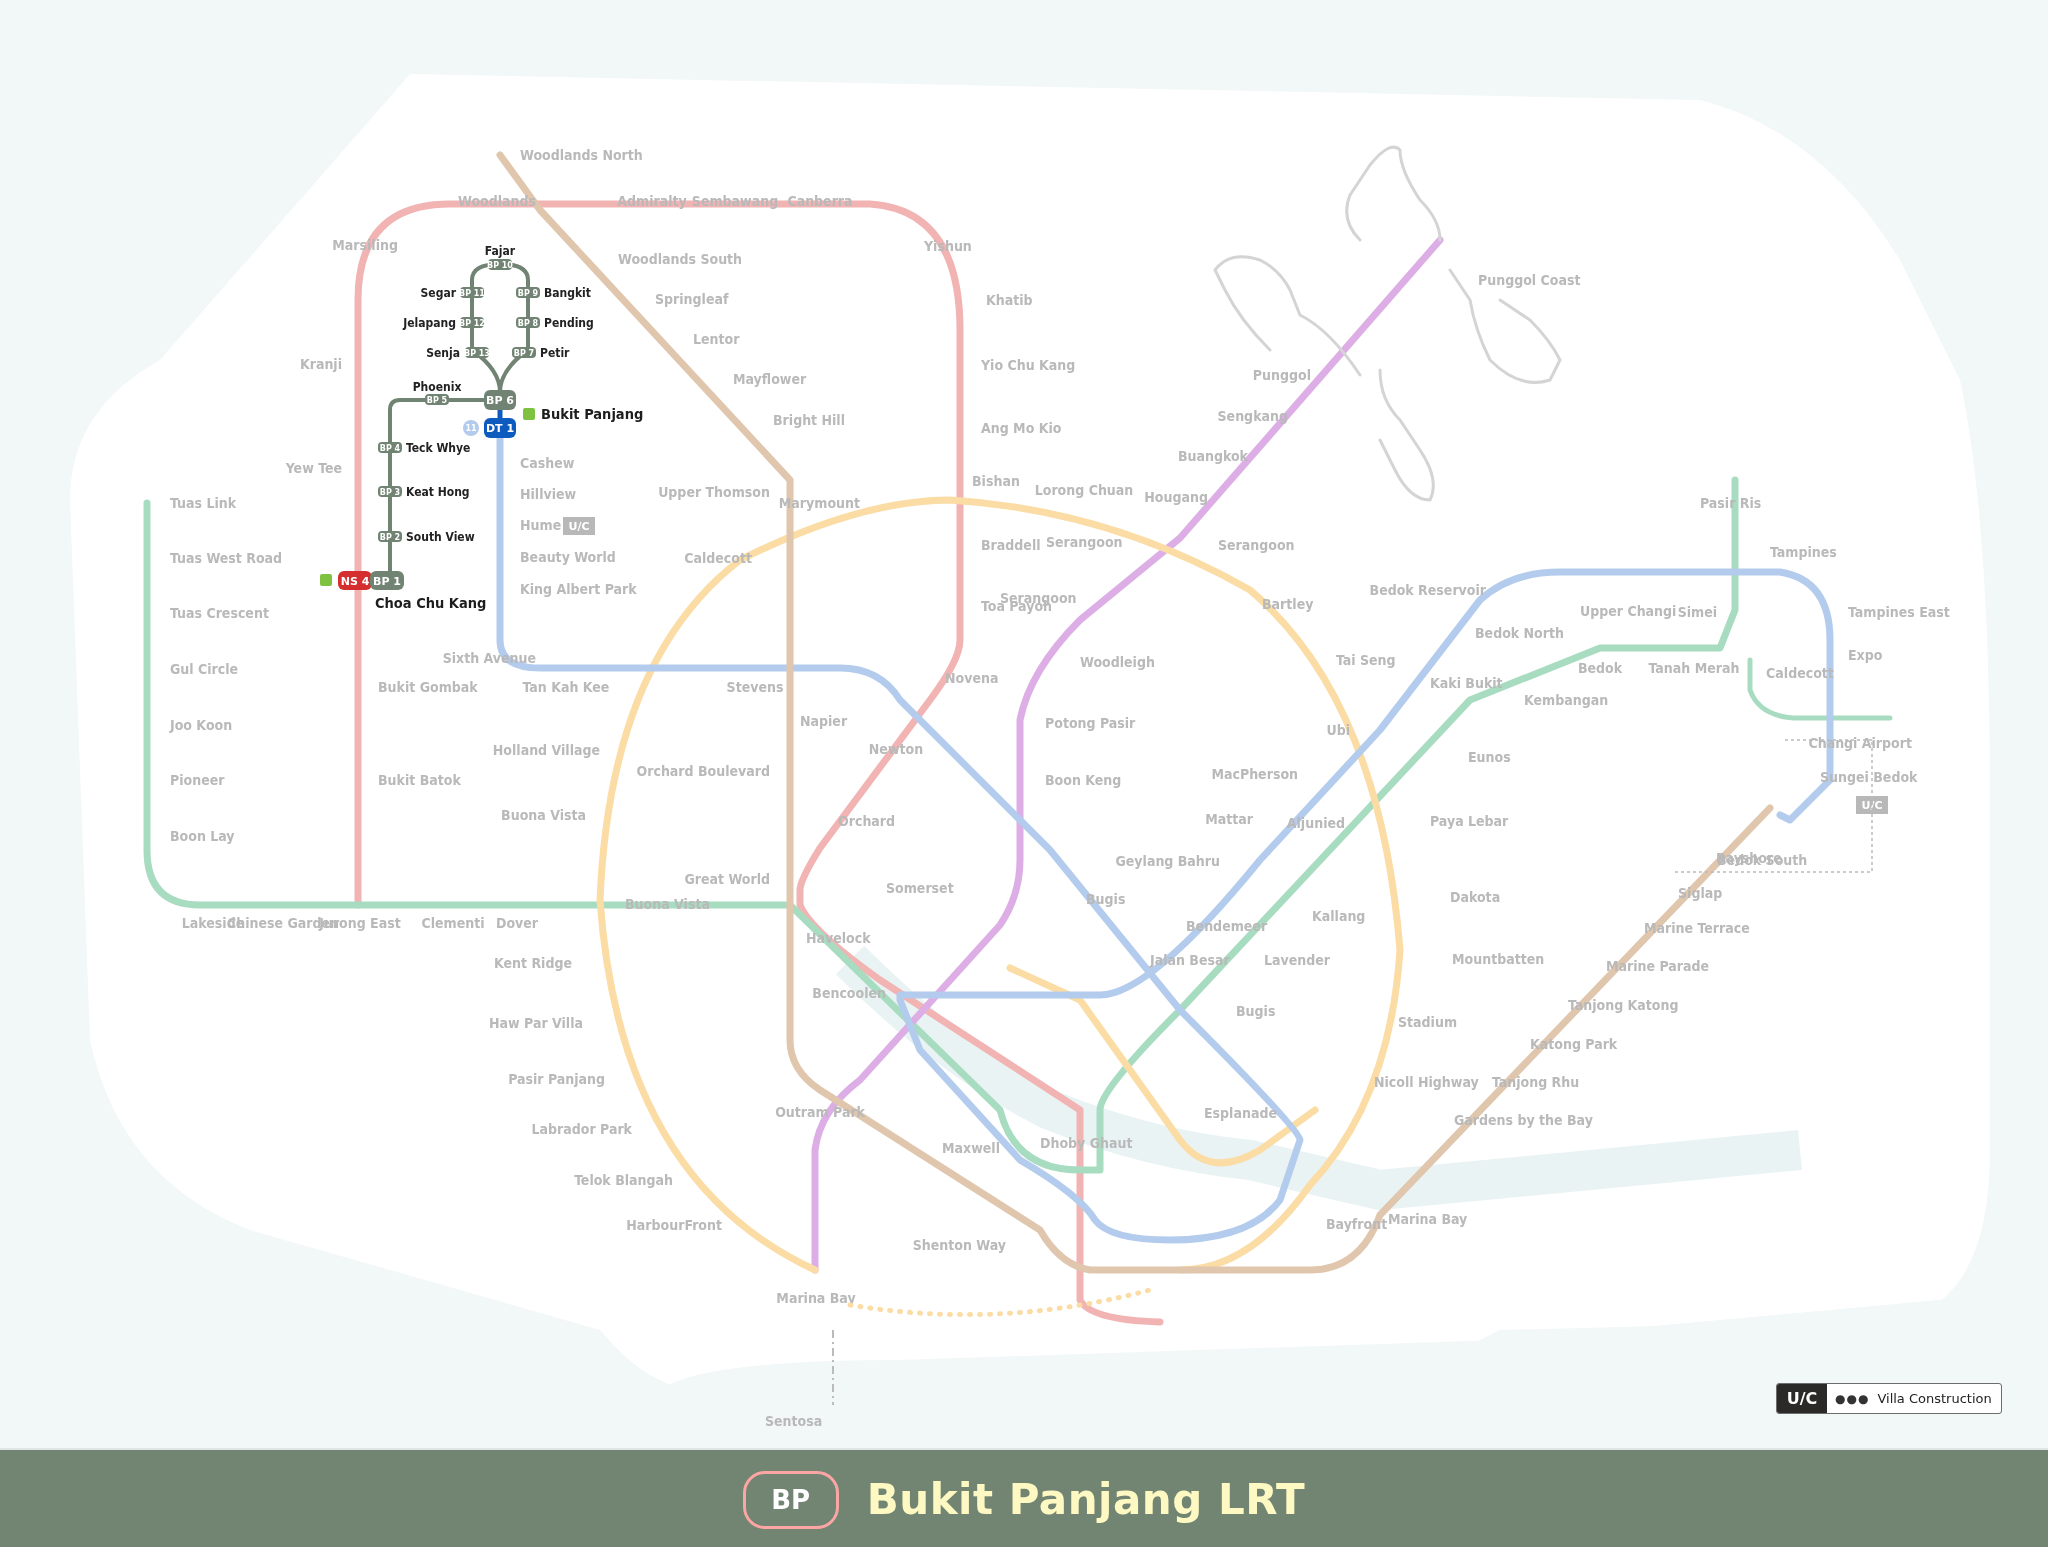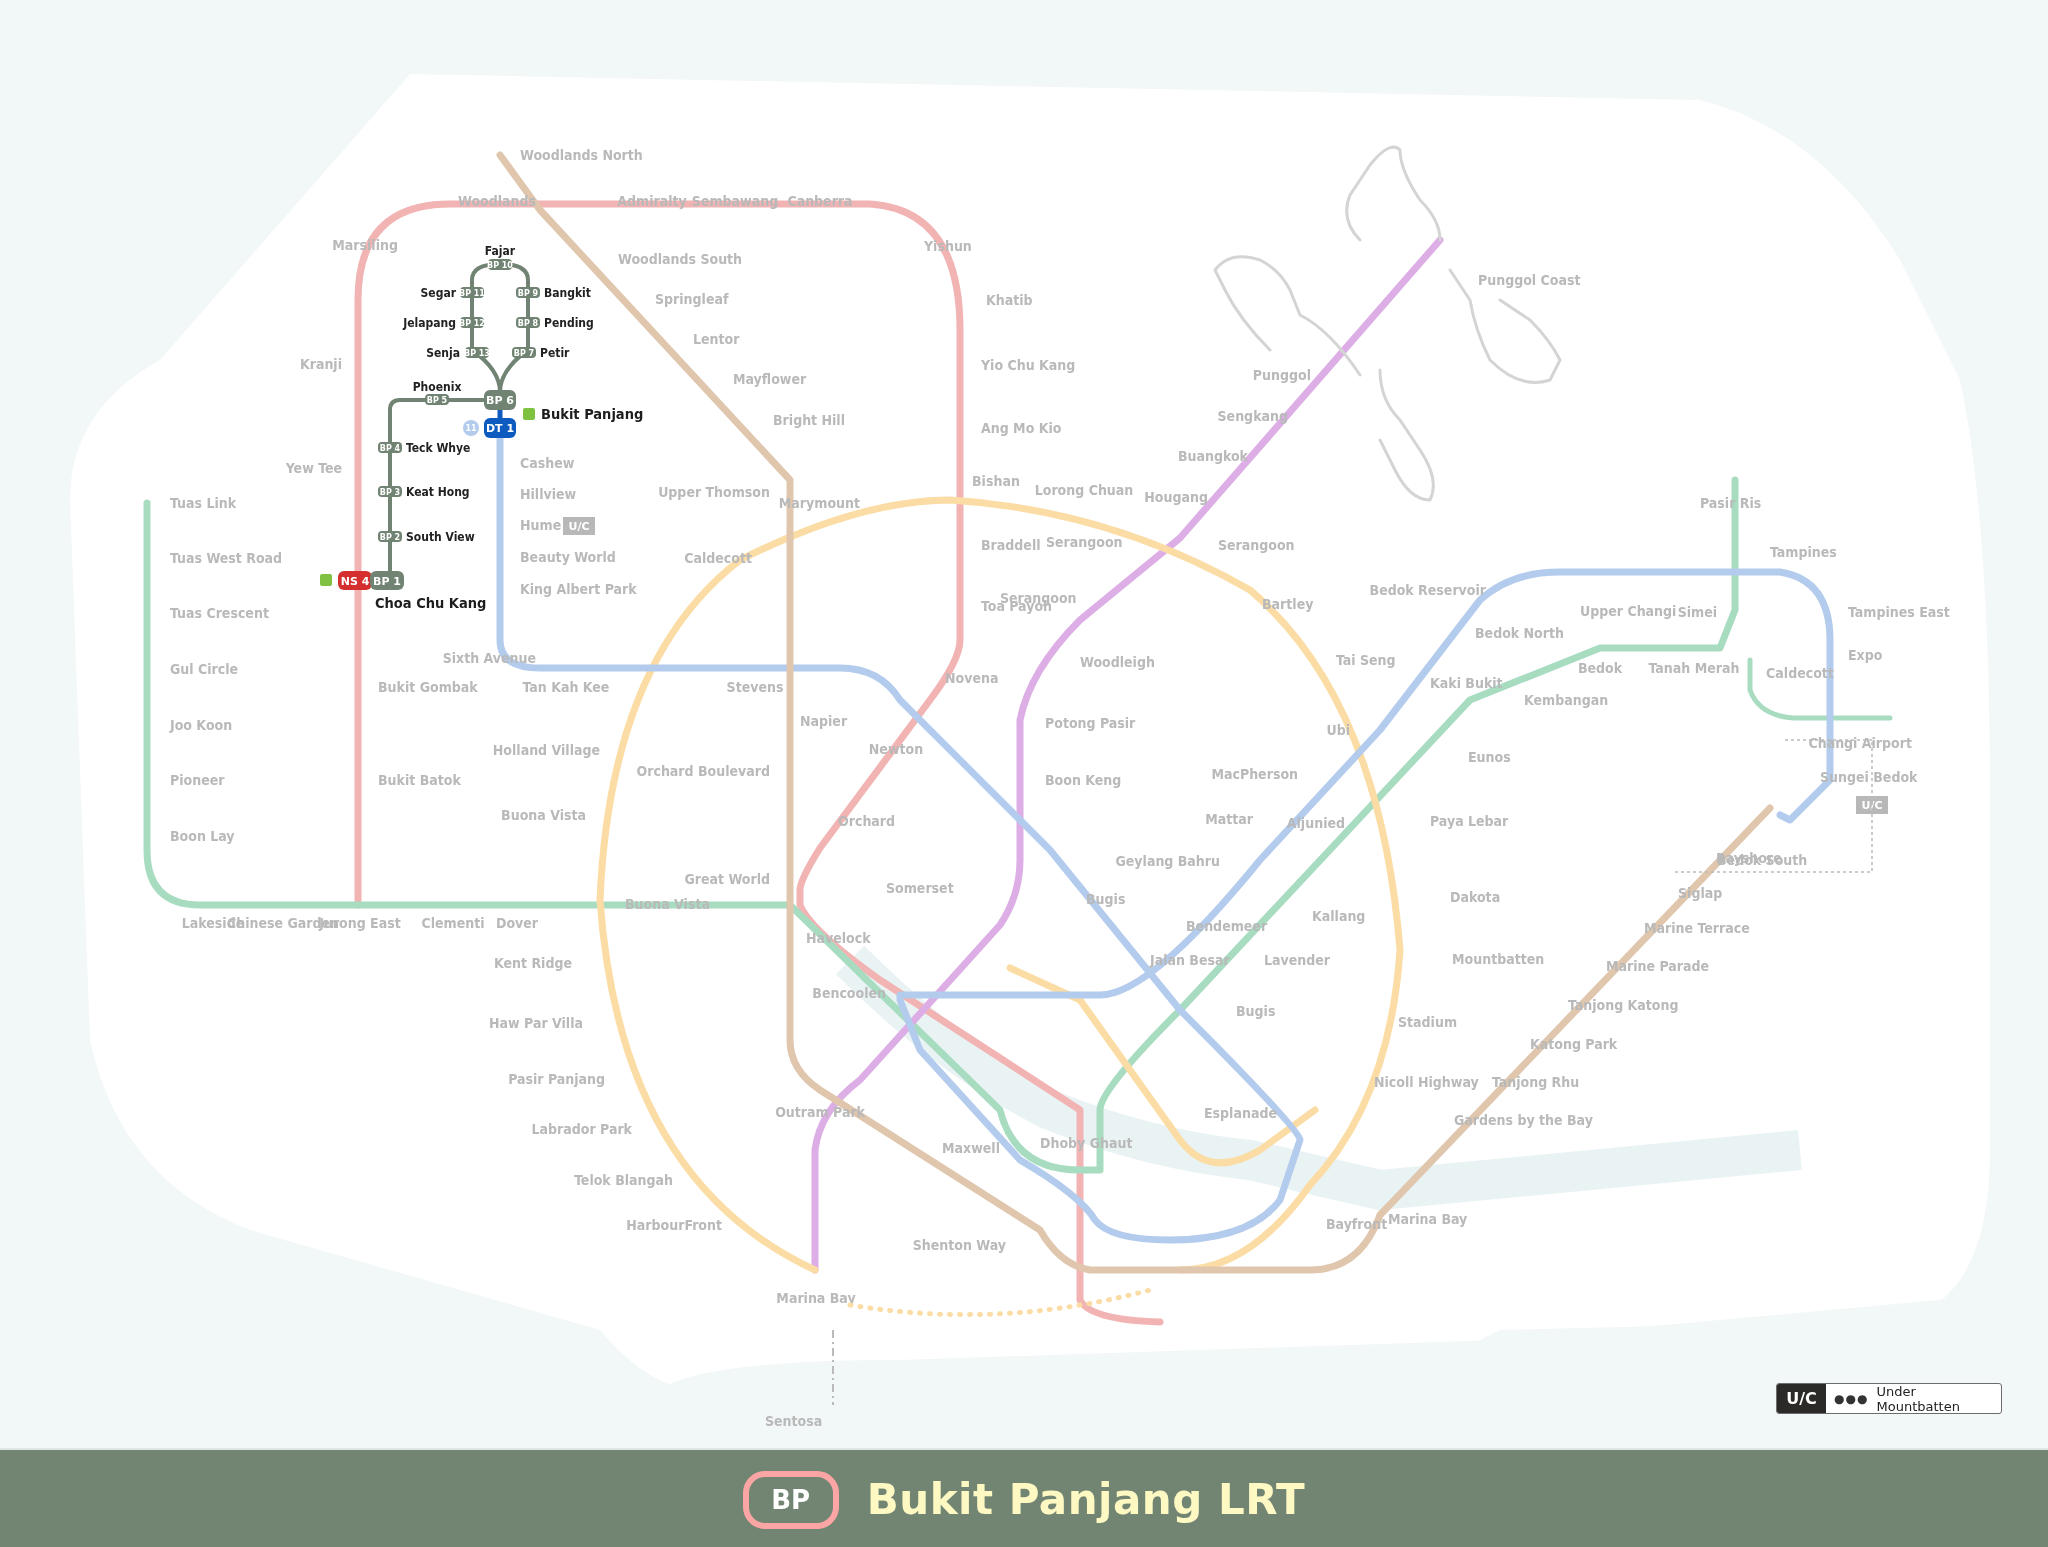--- a/index.html
+++ b/index.html
@@ -4,21 +4,21 @@
 <style>
   html,body{margin:0;padding:0;}
   body{width:2048px;height:1547px;position:relative;overflow:hidden;background:#f2f7f8;font-family:"DejaVu Sans","Liberation Sans",sans-serif;}
   #map{position:absolute;left:0;top:0;width:2048px;height:1448px;}
   .lbl{font-family:"DejaVu Sans Condensed","DejaVu Sans",sans-serif;font-weight:bold;font-size:14px;fill:#b9b9b9;}
   .lbl-bp{fill:#222;font-size:12px;}
   .lbl-big{fill:#1d1d1d;font-size:14.5px;}
   .code{font-family:"DejaVu Sans",sans-serif;font-weight:bold;font-size:8px;fill:#fff;}
   .code-big{font-size:11px;}
   #footer{position:absolute;left:0;top:1448px;width:2048px;height:99px;background:#728472;border-top:2px solid #dfe6e5;display:flex;align-items:center;justify-content:center;gap:28px;}
-  #footer .badge{width:96px;height:58px;border:6px solid #fca5a5;border-radius:22px;display:flex;align-items:center;justify-content:center;color:#fff;font-family:"DejaVu Sans",sans-serif;font-size:26px;font-weight:bold;box-sizing:border-box;}
+  #footer .badge{width:96px;height:58px;border:3px solid #fca5a5;border-radius:22px;display:flex;align-items:center;justify-content:center;color:#fff;font-family:"DejaVu Sans",sans-serif;font-size:26px;font-weight:bold;box-sizing:border-box;}
   #footer .title{color:#fef9c3;font-family:"DejaVu Sans",sans-serif;font-size:42px;font-weight:bold;letter-spacing:0.5px;}
   #legend{position:absolute;left:1776px;top:1383px;width:224px;height:29px;border:1.5px solid #6d6d6d;border-radius:3px;background:#fff;display:flex;align-items:center;overflow:hidden;}
   #legend .uc{background:#2b2a28;color:#fff;font-family:"DejaVu Sans",sans-serif;font-weight:bold;font-size:16px;height:100%;width:50px;display:flex;align-items:center;justify-content:center;}
   #legend .dots{margin-left:8px;font-size:12px;color:#333;letter-spacing:1px;}
   #legend .txt{margin-left:8px;font-family:"DejaVu Sans",sans-serif;font-size:13px;color:#222;}
 </style>
 </head>
 <body>
 
 <svg id="map" viewBox="0 0 2048 1448" xmlns="http://www.w3.org/2000/svg">
@@ -276,19 +276,19 @@
       <text class="code code-big" x="1872" y="809" text-anchor="middle">U/C</text>
     </g>
   <path d="M1675,872 L1872,872 L1872,740 M1785,740 L1872,740" stroke="#bbb" stroke-width="1.5" stroke-dasharray="3,3" fill="none"></path>
   <path d="M850,1305 Q1000,1330 1150,1290" stroke="#fbdca4" stroke-width="5" stroke-dasharray="1,9" stroke-linecap="round" fill="none"></path>
   <path d="M833,1330 L833,1405" stroke="#bbb" stroke-width="2" stroke-dasharray="8,4,2,4" fill="none"></path>
 </svg>
 
 <div id="legend">
   <div class="uc">U/C</div>
   <span class="dots">●●●</span>
-  <span class="txt">Under Mountbatten</span>
+  <span class="txt">Villa Construction</span>
 </div>
 
 <div id="footer">
   <div class="badge">BP</div>
   <div class="title">Bukit Panjang LRT</div>
 </div>
 
 </body></html>

